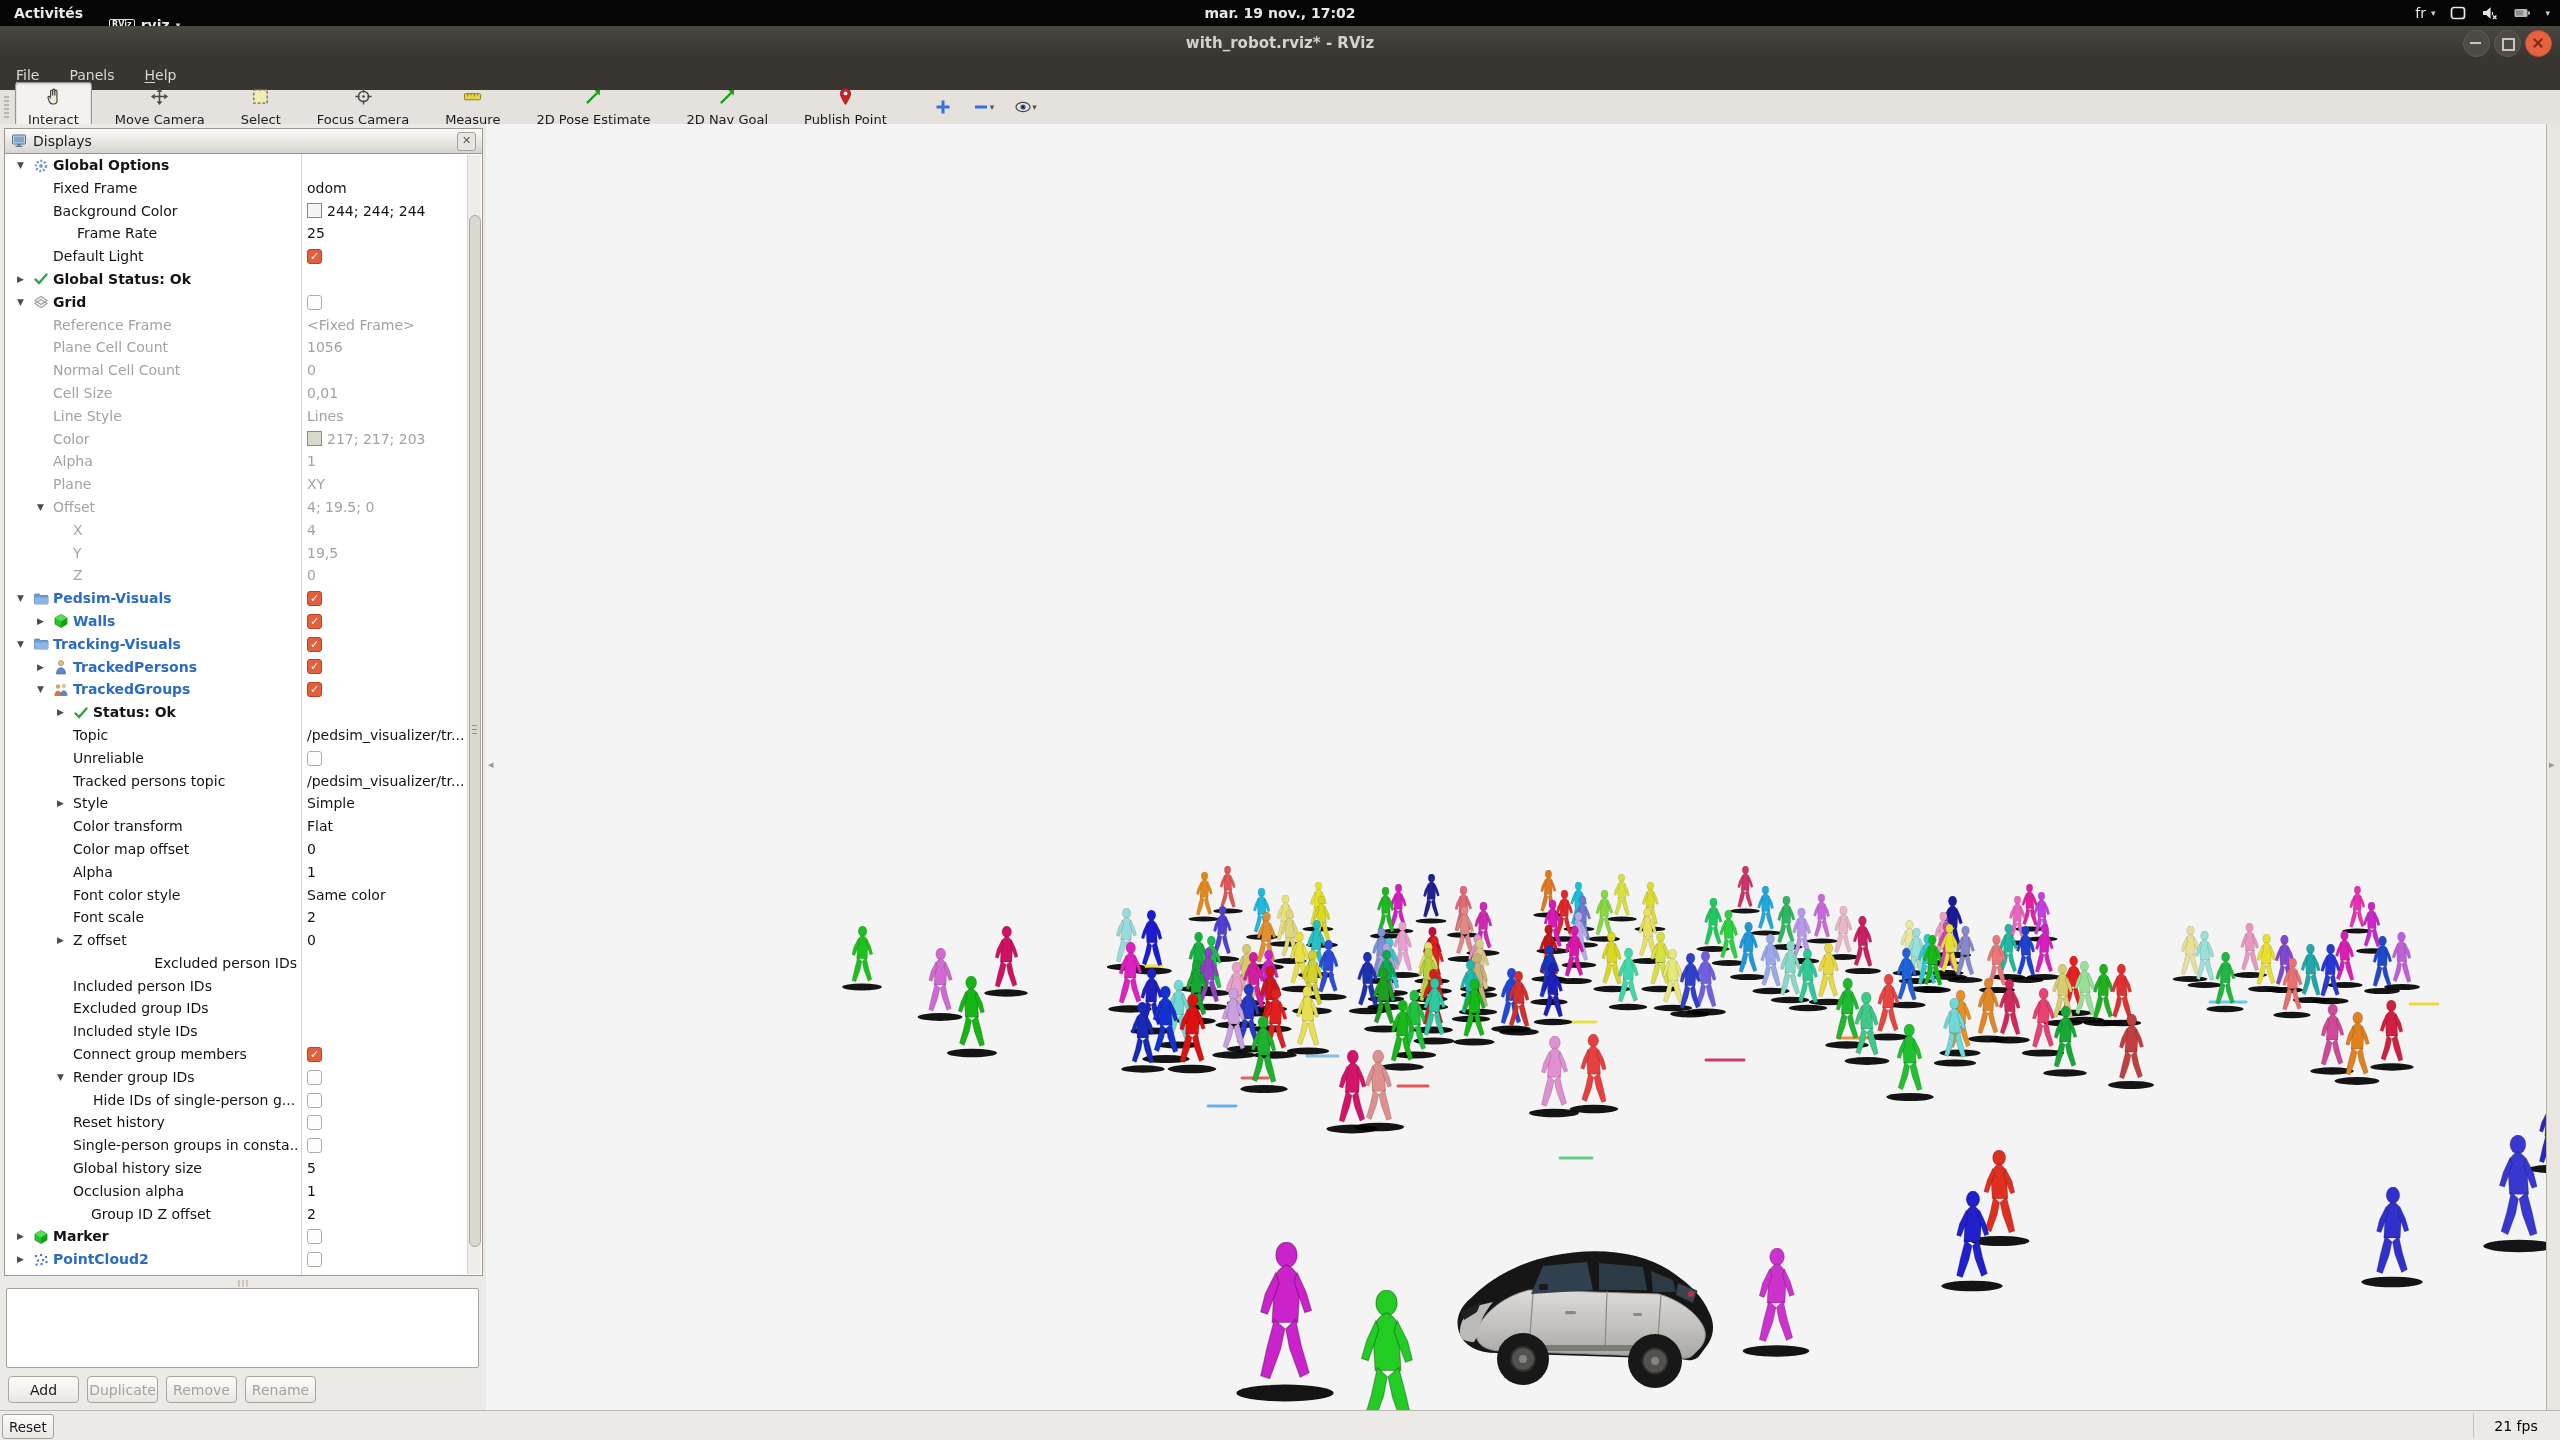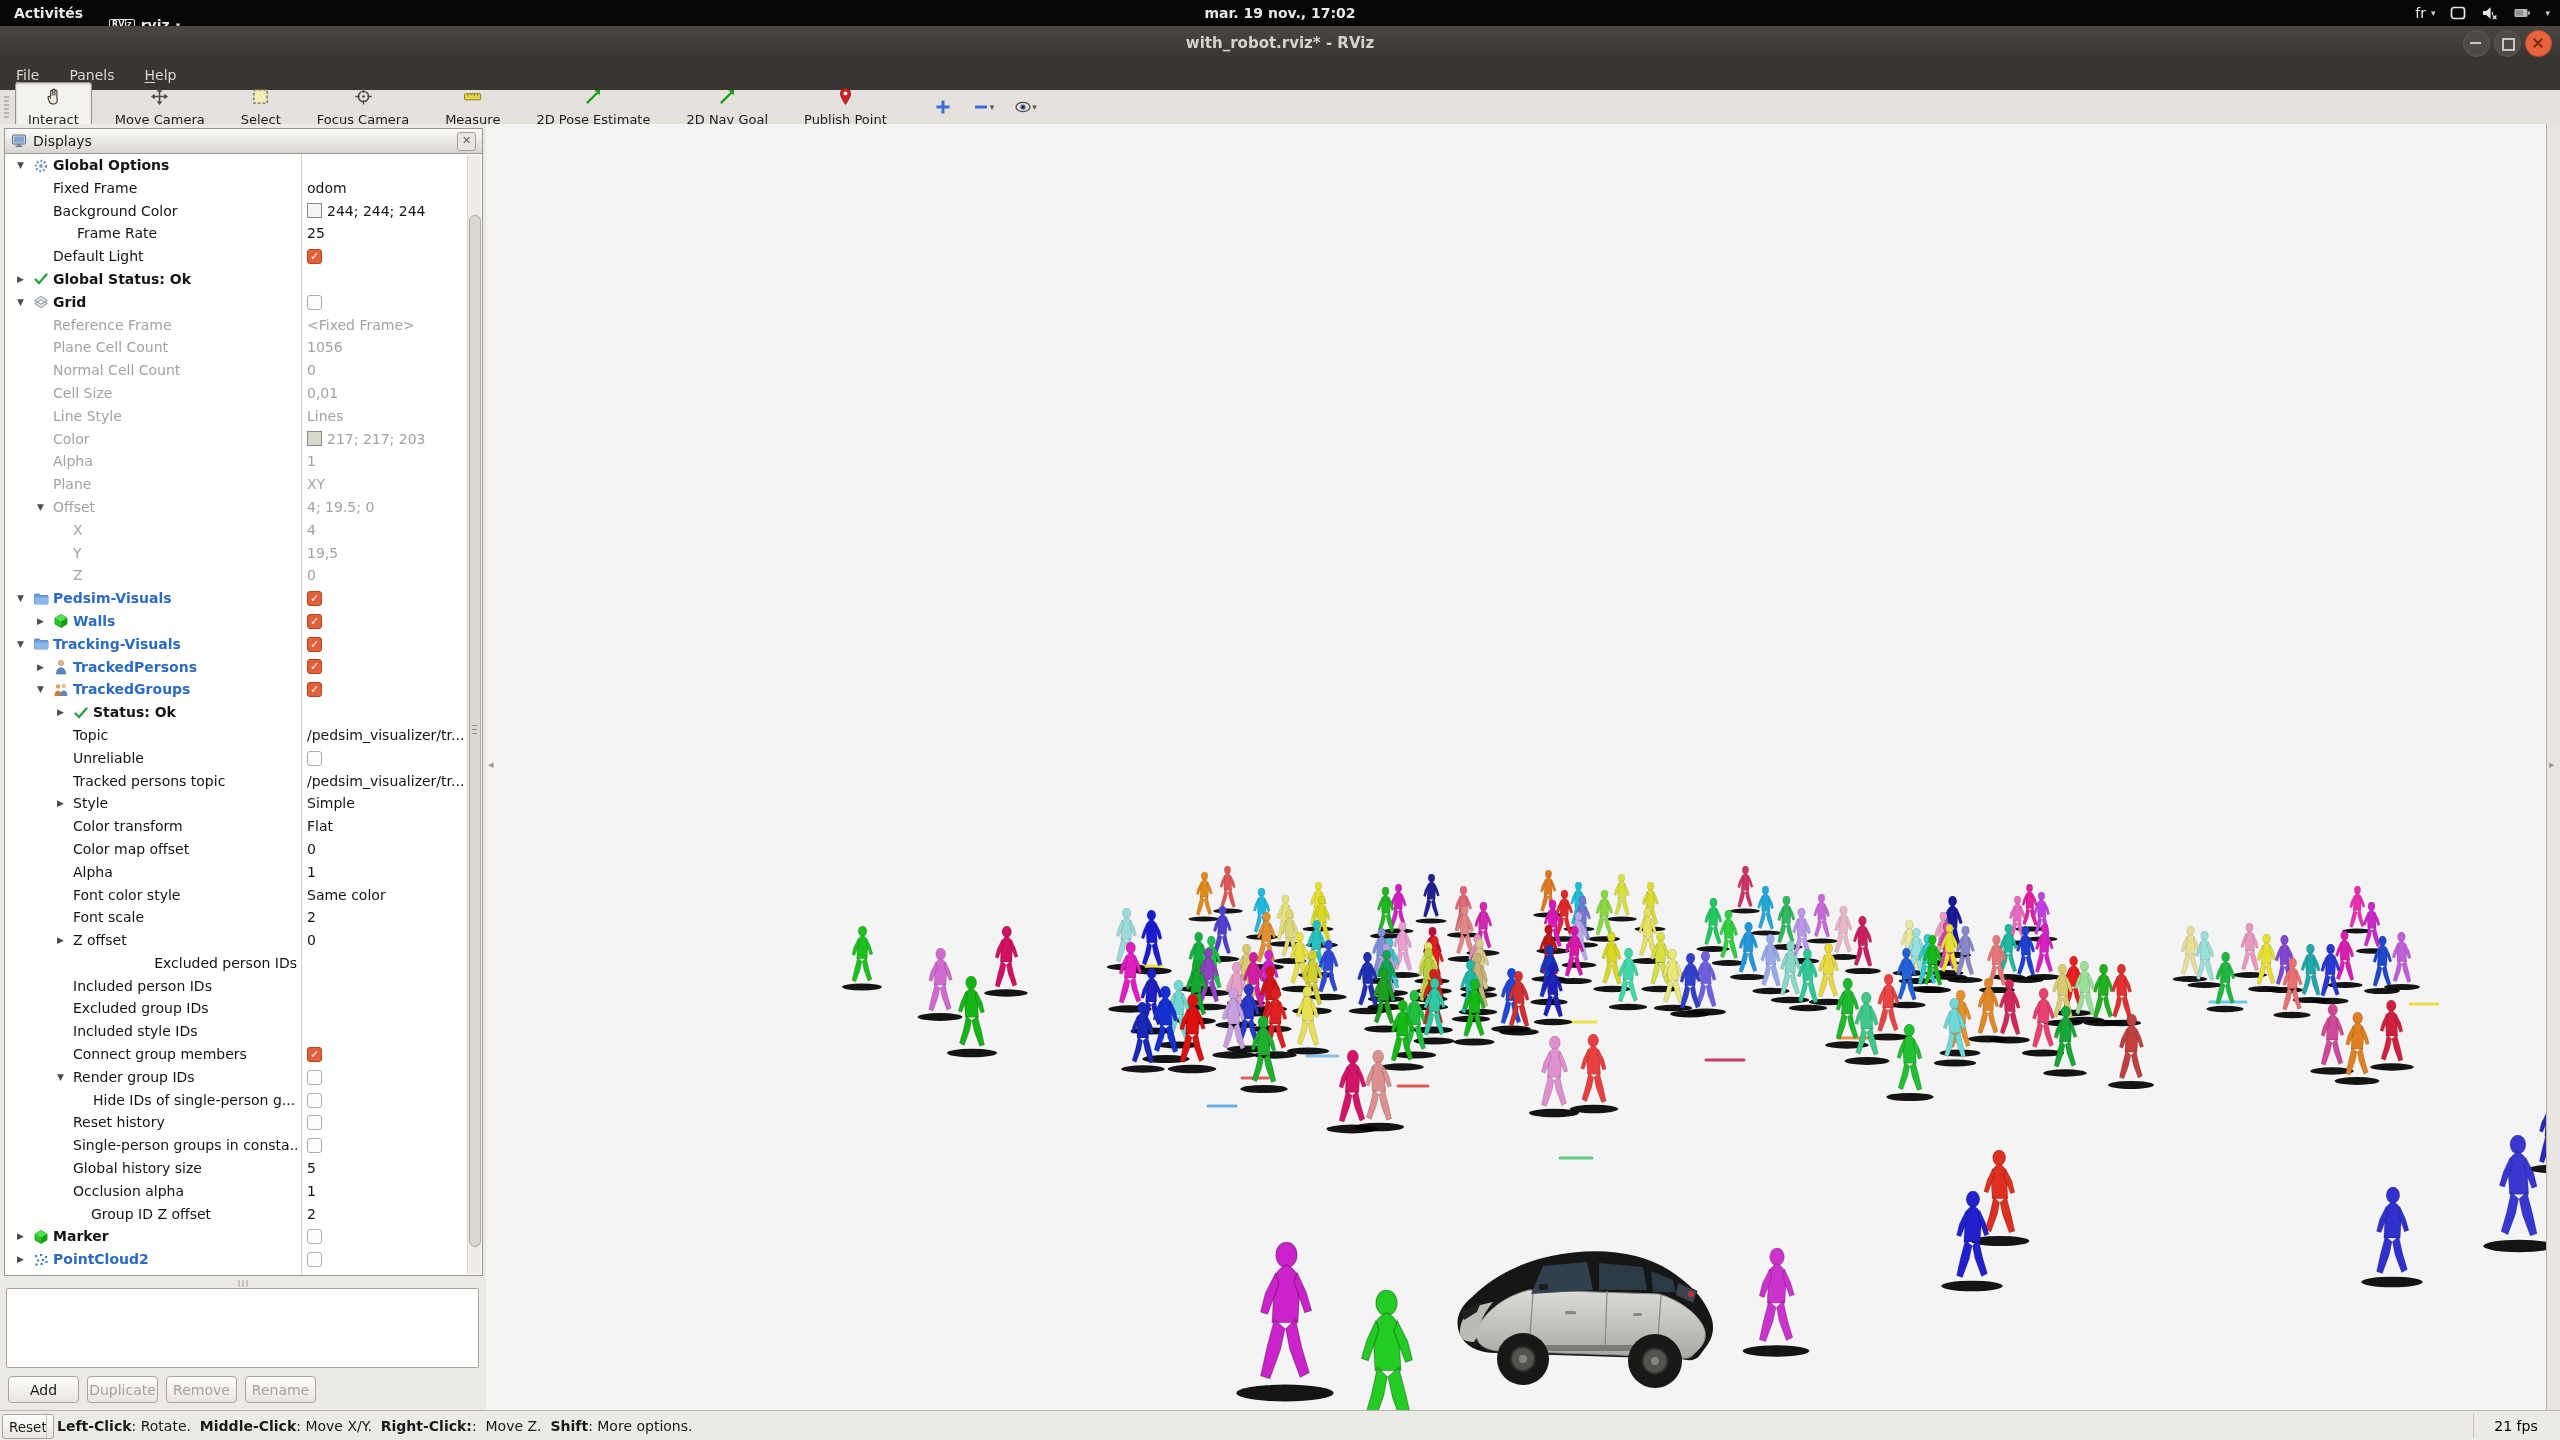--- a/index.html
+++ b/index.html
@@ -1362,24 +1362,14 @@
     </g>
   </svg>
   <span class="collapse-arrow" style="left:2px;top:634px;">◂</span>
 </div>
 <div class="rightstrip">
   <span class="collapse-arrow" style="position:absolute;left:2px;top:634px;">▸</span>
 </div>
 
 <div class="statusbar">
   <div class="resetbtn">Reset</div>
-  <div class="helpcell">
-    <b>Left-Click</b>
-      <span style="white-space:pre;">: Rotate.  </span>
-      <b>Middle-Click</b>
-      <span style="white-space:pre;">: Move X/Y.  </span>
-      <b>Right-Click:</b>
-      <span style="white-space:pre;">:  Move Z.  </span>
-      <b>Shift</b>
-      <span style="white-space:pre;">: More options.</span>
-  </div>
   <div class="fpscell">21 fps</div>
 </div>
 
 </body></html>

